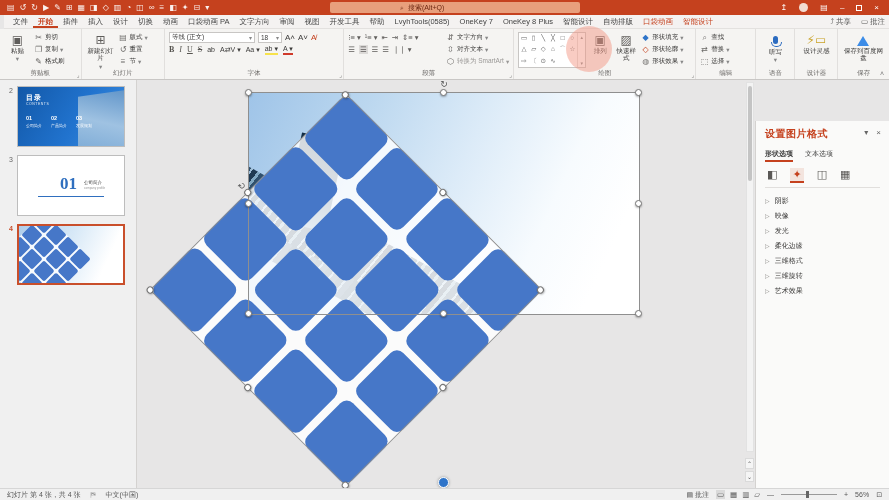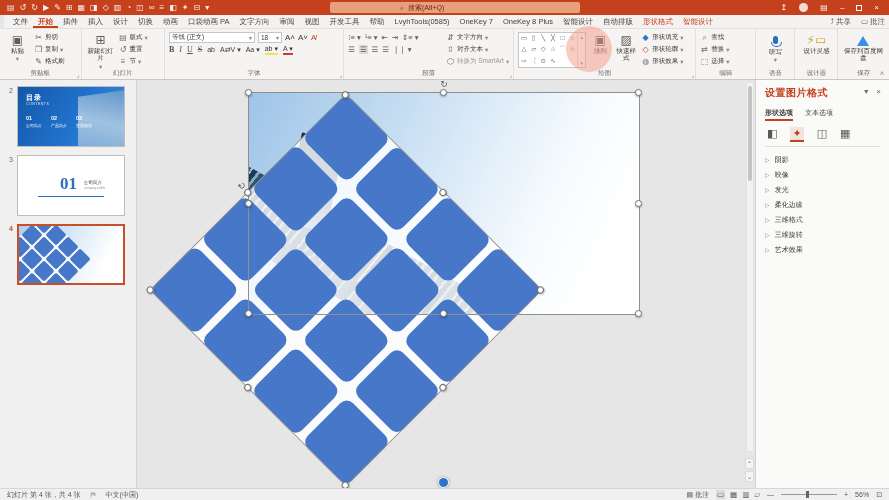--- a/index.html
+++ b/index.html
@@ -97,21 +97,21 @@
   .psel { left:111px; top:12px; width:392px; height:223px; }
   .handle { position:absolute; width:7px; height:7px; background:#fff; border:1px solid #767676; border-radius:50%; box-shadow:0 1px 2px rgba(0,0,0,.3); }
   .rotg { position:absolute; left:50%; top:-14px; transform:translateX(-50%); font-size:9px; color:#555; text-shadow:0 0 2px #fff; }
   .bluedot { position:absolute; left:301px; top:397px; width:11px; height:11px; border-radius:50%; background:#2E74C9; border:1px solid #fff; box-shadow:0 0 3px rgba(0,0,0,.35); z-index:12; }
   .vscroll { position:absolute; right:1px; top:2px; bottom:36px; width:8px; background:#F3F3F3; border:1px solid #E2E2E2; }
   .vthumb { position:absolute; top:3px; left:1px; width:4px; height:95px; background:#C4C4C4; border-radius:2px; }
   .scrollbtns { position:absolute; right:1px; bottom:6px; display:flex; flex-direction:column; gap:2px; z-index:5; }
   .scrollbtns span { width:9px; height:11px; background:#F5F5F5; border:1px solid #DADADA; font-size:6px; color:#555; display:flex; align-items:center; justify-content:center; }
 
   
-  .panel { width:134px; background:#FAFAF9; border-left:1px solid #D4D2D0; position:relative; padding:6px 9px; font-size:7px; color:#444; }
+  .panel { width:134px; background:#FAFAF9; border-left:1px solid #D4D2D0; position:relative; padding:6px 9px; font-size:7px; color:#444;margin-top:41px; }
   .ptitle { color:#C5411E; font-size:10px; font-weight:bold; letter-spacing:.5px; }
   .pctrl { position:absolute; right:8px; top:7px; display:flex; gap:8px; color:#666; font-size:8px; }
   .ptabs { display:flex; gap:12px; margin-top:8px; }
   .ptab.active { font-weight:bold; box-shadow:0 2px 0 #C5411E; padding-bottom:1px; }
   .picons { display:flex; gap:13px; margin:8px 0 6px 2px; font-size:11px; color:#5a5856; align-items:center; }
   .picon.active { color:#C5411E; box-shadow:0 2px 0 #C5411E; background:#F3E4DE; padding:0 2px; }
   .pdivider { height:1px; background:#E1DFDD; margin:2px 0 5px; }
   .psec { display:flex; align-items:center; gap:5px; height:15px; color:#3b3a39; }
   .psec .arr { color:#8a8886; font-size:6px; }
 
@@ -174,21 +174,21 @@
       <div class="tab">文字方向</div>
       <div class="tab">审阅</div>
       <div class="tab">视图</div>
       <div class="tab">开发工具</div>
       <div class="tab">帮助</div>
       <div class="tab">LvyhTools(0585)</div>
       <div class="tab">OneKey 7</div>
       <div class="tab">OneKey 8 Plus</div>
       <div class="tab">智能设计</div>
       <div class="tab">自动排版</div>
-      <div class="tab contextual">形状格式</div>
+      <div class="tab contextual">口袋动画</div>
       <div class="tab contextual">智能设计</div>
     </div>
   <div class="topright">
     <span class="tbtn">
         <span>⤴</span>
         <span>共享</span>
       </span>
     <span class="tbtn">
         <span>▭</span>
         <span>批注</span>

